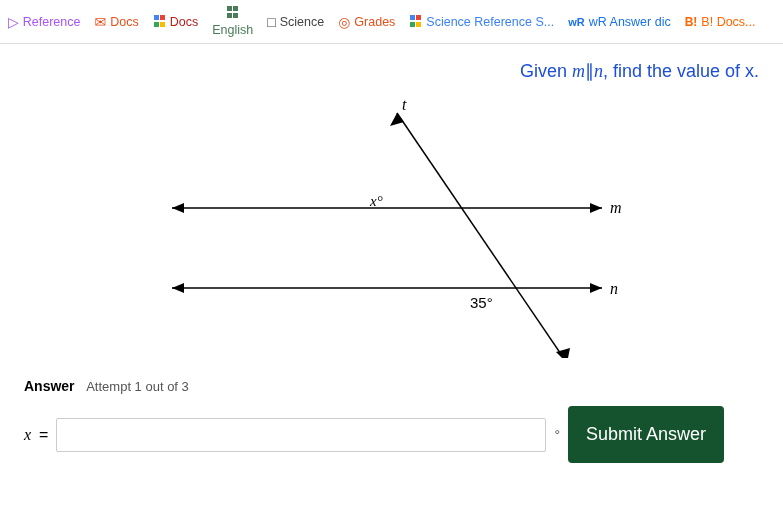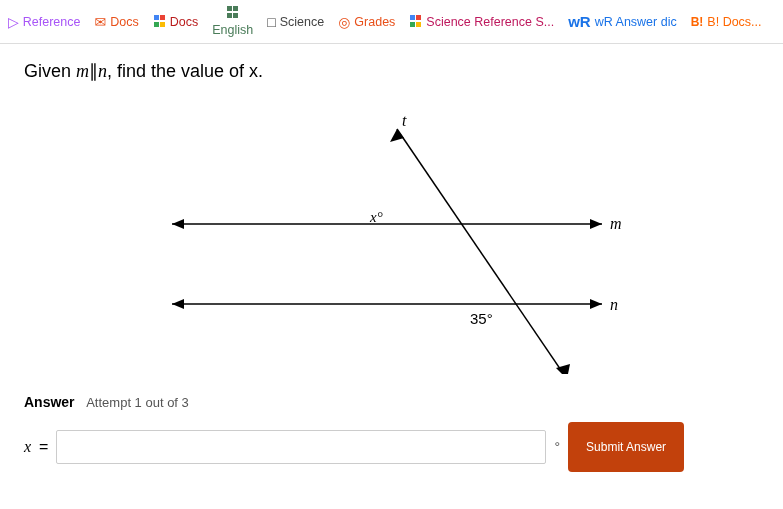--- a/index.html
+++ b/index.html
@@ -36,33 +36,34 @@
       display: inline-flex;
       align-items: center;
       font-size: 14px;
     }
     .nav-schoology { color: #a855f7; }
     .nav-mail { color: #e8501a; }
     .nav-docs { color: #b91c1c; }
     .nav-english { color: #4a7c59; flex-direction: column; }
     .nav-blookets { color: #444; }
     .nav-grades { color: #e8501a; }
-    .nav-science { color: #be185d; }
+    .nav-science { color: #3b82f6; }
     .nav-wr { color: #1a73e8; }
     .nav-banzai { color: #ff6600; }
 
     
     .main-content {
       padding: 16px 24px;
     }
 
     .problem-statement {
       font-size: 18px;
-      margin-bottom: 32px;
-      color: #000000;
+      margin-bottom: 16px;
+      color: #1d4ed8;
+      text-align: right;
     }
 
     
     .diagram-container {
       display: flex;
       justify-content: center;
       margin: 10px 0 20px 0;
     }
 
     .diagram-svg {
@@ -107,26 +108,26 @@
       border-radius: 2px;
       padding: 0 8px;
       font-size: 14px;
       outline: none;
     }
     .degree-symbol {
       font-size: 14px;
       color: #555;
     }
     .submit-btn {
-      background: #c2410c;
+      background: #14532d;
       color: #fff;
       border: none;
       border-radius: 4px;
       padding: 18px 18px;
-      font-size: 12px;
+      font-size: 18px;
       cursor: pointer;
       white-space: nowrap;
     }
   </style>
 </head>
 <body>
 
 <div class="navbar">
   <div class="nav-item nav-schoology">
     <span class="nav-icon">▷</span>
@@ -171,21 +172,21 @@
       <svg width="13" height="13" viewBox="0 0 13 13">
           <rect x="1" y="0" width="5" height="5" fill="#4285f4"></rect>
           <rect x="7" y="0" width="5" height="5" fill="#ea4335"></rect>
           <rect x="1" y="7" width="5" height="5" fill="#34a853"></rect>
           <rect x="7" y="7" width="5" height="5" fill="#fbbc05"></rect>
         </svg>
     </span>
     <span>Science Reference S...</span>
   </div>
   <div class="nav-item nav-wr">
-    <span class="nav-icon" style="font-size:15px;font-weight:bold;color:#1a73e8;">wR</span>
+    <span class="nav-icon" style="font-size:11px;font-weight:bold;color:#1a73e8;">wR</span>
     <span>wR Answer dic</span>
   </div>
   <div class="nav-item nav-banzai">
     <span class="nav-icon" style="font-weight:bold;color:#ff6600;font-size:12px;">B!</span>
     <span>B! Docs...</span>
   </div>
 </div>
 
 <div class="main-content">
 

